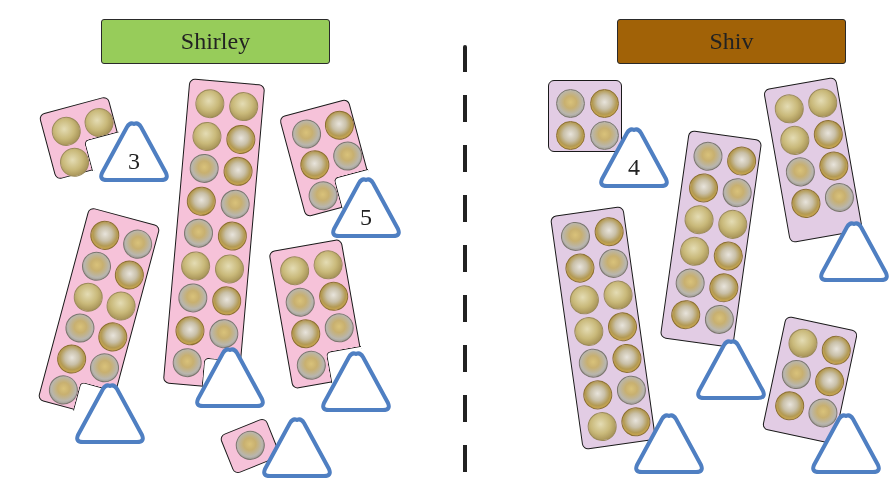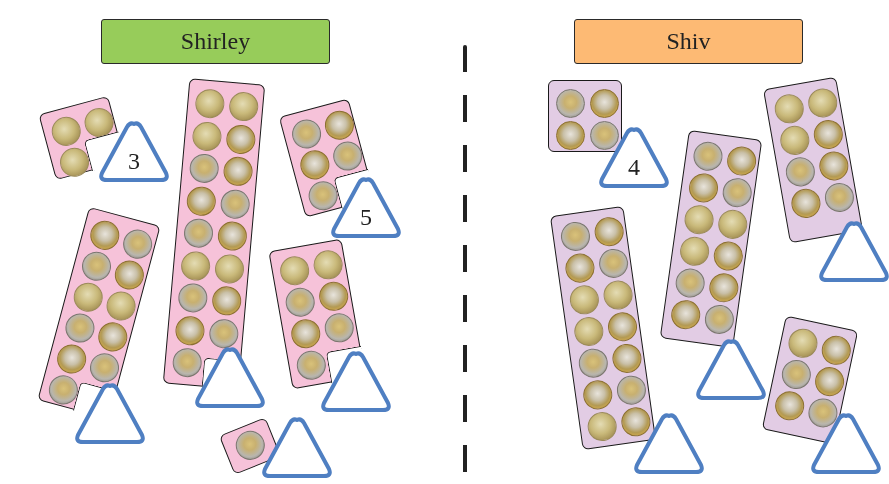--- a/index.html
+++ b/index.html
@@ -84,21 +84,21 @@
     color: #222;
     line-height: 1;
   }
 </style>
 </head>
 <body>
 
 <div class="name-tag" style="left:101px; top:19px; width:229px; background:#97cc5a;">
   <span>Shirley</span>
 </div>
-<div class="name-tag" style="left:574px; top:19px; width:229px; background:#fdba74;">
+<div class="name-tag" style="left:617px; top:19px; width:229px; background:#a16207;">
   <span>Shiv</span>
 </div>
 
 <div class="divider"></div>
 
 <div class="card" style="left:46px; top:104px; width:72px; height:68px; background:#f6c2d9; transform:rotate(-15deg);">
   <div class="coins">
     <div class="coin g"></div>
     <div class="coin g"></div>
     <div class="coin g"></div>

